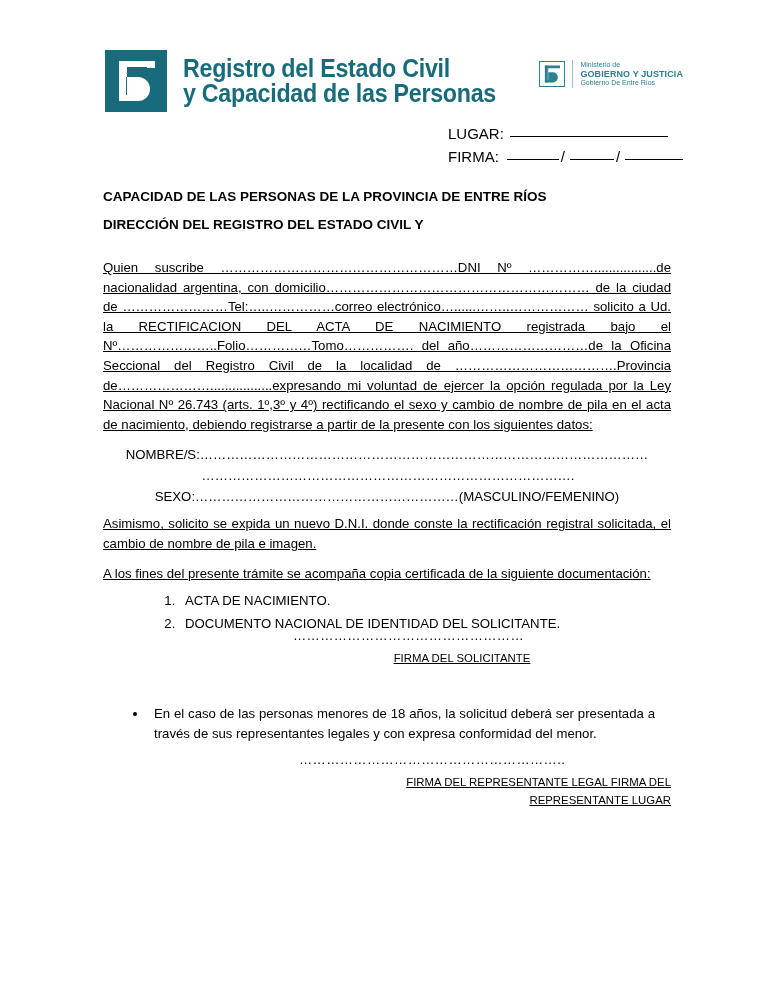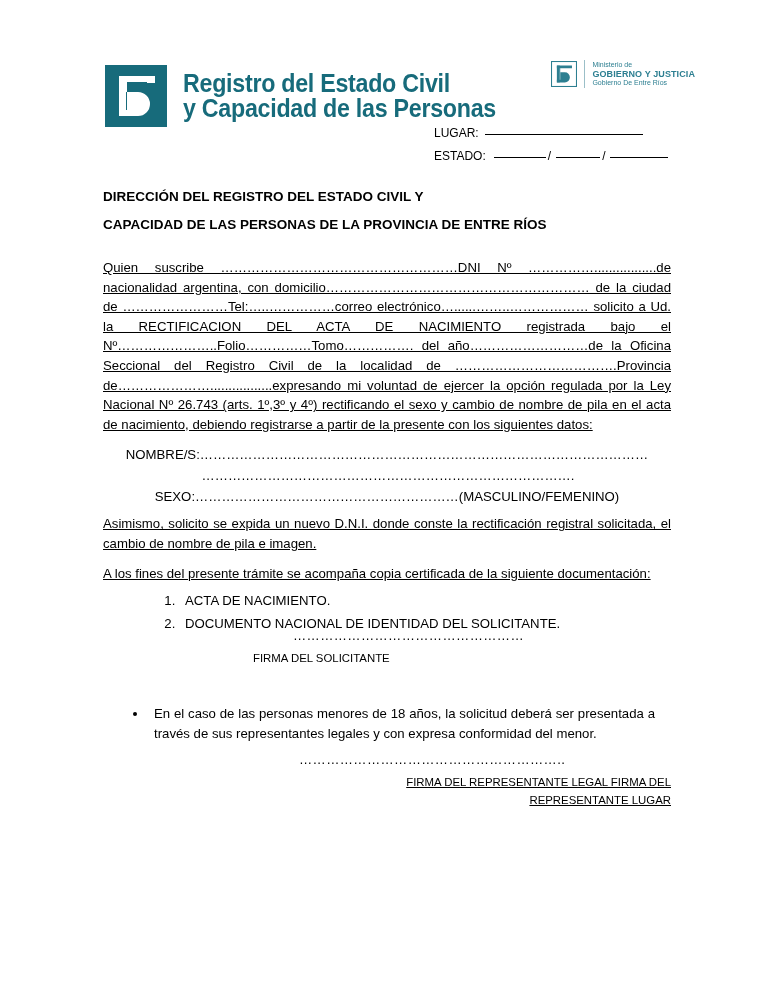--- a/index.html
+++ b/index.html
@@ -28,21 +28,21 @@
   .letterhead {
     position: absolute;
     left: 105px;
     top: 50px;
     width: 590px;
     height: 70px;
   }
   .brand {
     position: absolute;
     left: 0;
-    top: 15px;
+    top: 0;
     display: flex;
     align-items: center;
   }
   .brand-mark {
     width: 62px;
     height: 62px;
     background: #176b7b;
     display: block;
     flex: 0 0 auto;
   }
@@ -56,21 +56,21 @@
     line-height: 25px;
     letter-spacing: -0.3px;
     white-space: nowrap;
     transform: scaleX(0.93);
     transform-origin: left center;
   }
   .brand-title .l2 { display: block; }
 
   .ministry {
     position: absolute;
-    right: 0;
+    right: 12px;
     top: 10px;
     display: flex;
     align-items: center;
   }
   .ministry-mark {
     width: 26px;
     height: 26px;
     flex: 0 0 auto;
   }
   .ministry-divider {
@@ -86,23 +86,23 @@
     line-height: 1.12;
     white-space: nowrap;
   }
   .ministry-text .m1 { font-size: 7px; display:block; }
   .ministry-text .m2 { font-size: 9px; font-weight: bold; display:block; letter-spacing: 0.1px; }
   .ministry-text .m3 { font-size: 7px; display:block; }
 
   
   .meta {
     position: absolute;
-    left: 434px;
+    left: 448px;
     top: 122px;
-    font-size: 12px;
+    font-size: 15px;
     line-height: 23px;
   }
   .meta-row { white-space: nowrap; }
   .meta-label { }
   .rule {
     display: inline-block;
     border-bottom: 1.3px solid #000;
     vertical-align: 2px;
   }
   .rule-long { width: 158px; margin-left: 6px; }
@@ -183,21 +183,21 @@
     margin-top: 5px;
   }
 
   .sig1 {
     position: absolute;
     left: 103px;
     top: 628px;
     width: 568px;
   }
   .sig1 .sig-dots { padding-left: 190px; text-align: left; }
-  .sig1 .sig-label { padding-left: 150px; text-align: left; }
+  .sig1 .sig-label { padding-left: 150px; text-align: center; text-decoration: underline; }
 
   .minor-note {
     position: absolute;
     left: 103px;
     top: 688px;
     width: 568px;
   }
 
   .sig2 {
     position: absolute;
@@ -247,27 +247,27 @@
         <span class="m3">Gobierno De Entre Ríos</span>
       </span>
     </div>
   </div>
 
   <div class="meta">
     <div class="meta-row">
       <span class="meta-label">LUGAR:</span><span class="rule rule-long"></span>
     </div>
     <div class="meta-row">
-      <span class="meta-label">ESTADO:</span><span class="rule rule-s1"></span><span class="slash">/</span><span class="rule rule-s2"></span><span class="slash">/</span><span class="rule rule-s3"></span>
+      <span class="meta-label">FIRMA:</span><span class="rule rule-s1"></span><span class="slash">/</span><span class="rule rule-s2"></span><span class="slash">/</span><span class="rule rule-s3"></span>
     </div>
   </div>
 
   <div class="addressee">
+    <div>CAPACIDAD DE LAS PERSONAS DE LA PROVINCIA DE ENTRE RÍOS</div>
     <div>DIRECCIÓN DEL REGISTRO DEL ESTADO CIVIL Y</div>
-    <div>CAPACIDAD DE LAS PERSONAS DE LA PROVINCIA DE ENTRE RÍOS</div>
   </div>
 
   <div class="body-col">
 
     <p class="just">Quien suscribe ………………………………………………DNI Nº …………….................de nacionalidad argentina, con domicilio…………………………………………………… de la ciudad de ……………………Tel:…..……………correo electrónico…......……..……………… solicito a Ud. la RECTIFICACION DEL ACTA DE NACIMIENTO registrada bajo el Nº…………………..Folio……………Tomo……………. del año………………………de la Oficina Seccional del Registro Civil de la localidad de ……………………………….Provincia de………………….................expresando mi voluntad de ejercer la opción regulada por la Ley Nacional Nº 26.743 (arts. 1º,3º y 4º) rectificando el sexo y cambio de nombre de pila en el acta de nacimiento, debiendo registrarse a partir de la presente con los siguientes datos:</p>
 
     <div class="fields">
       <div class="field-line">NOMBRE/S:…………………………………………………………………………………………</div>
       <div class="field-line indent">………………………………………………………………………….</div>
       <div class="field-line">SEXO:……………………………………………………(MASCULINO/FEMENINO)</div>

